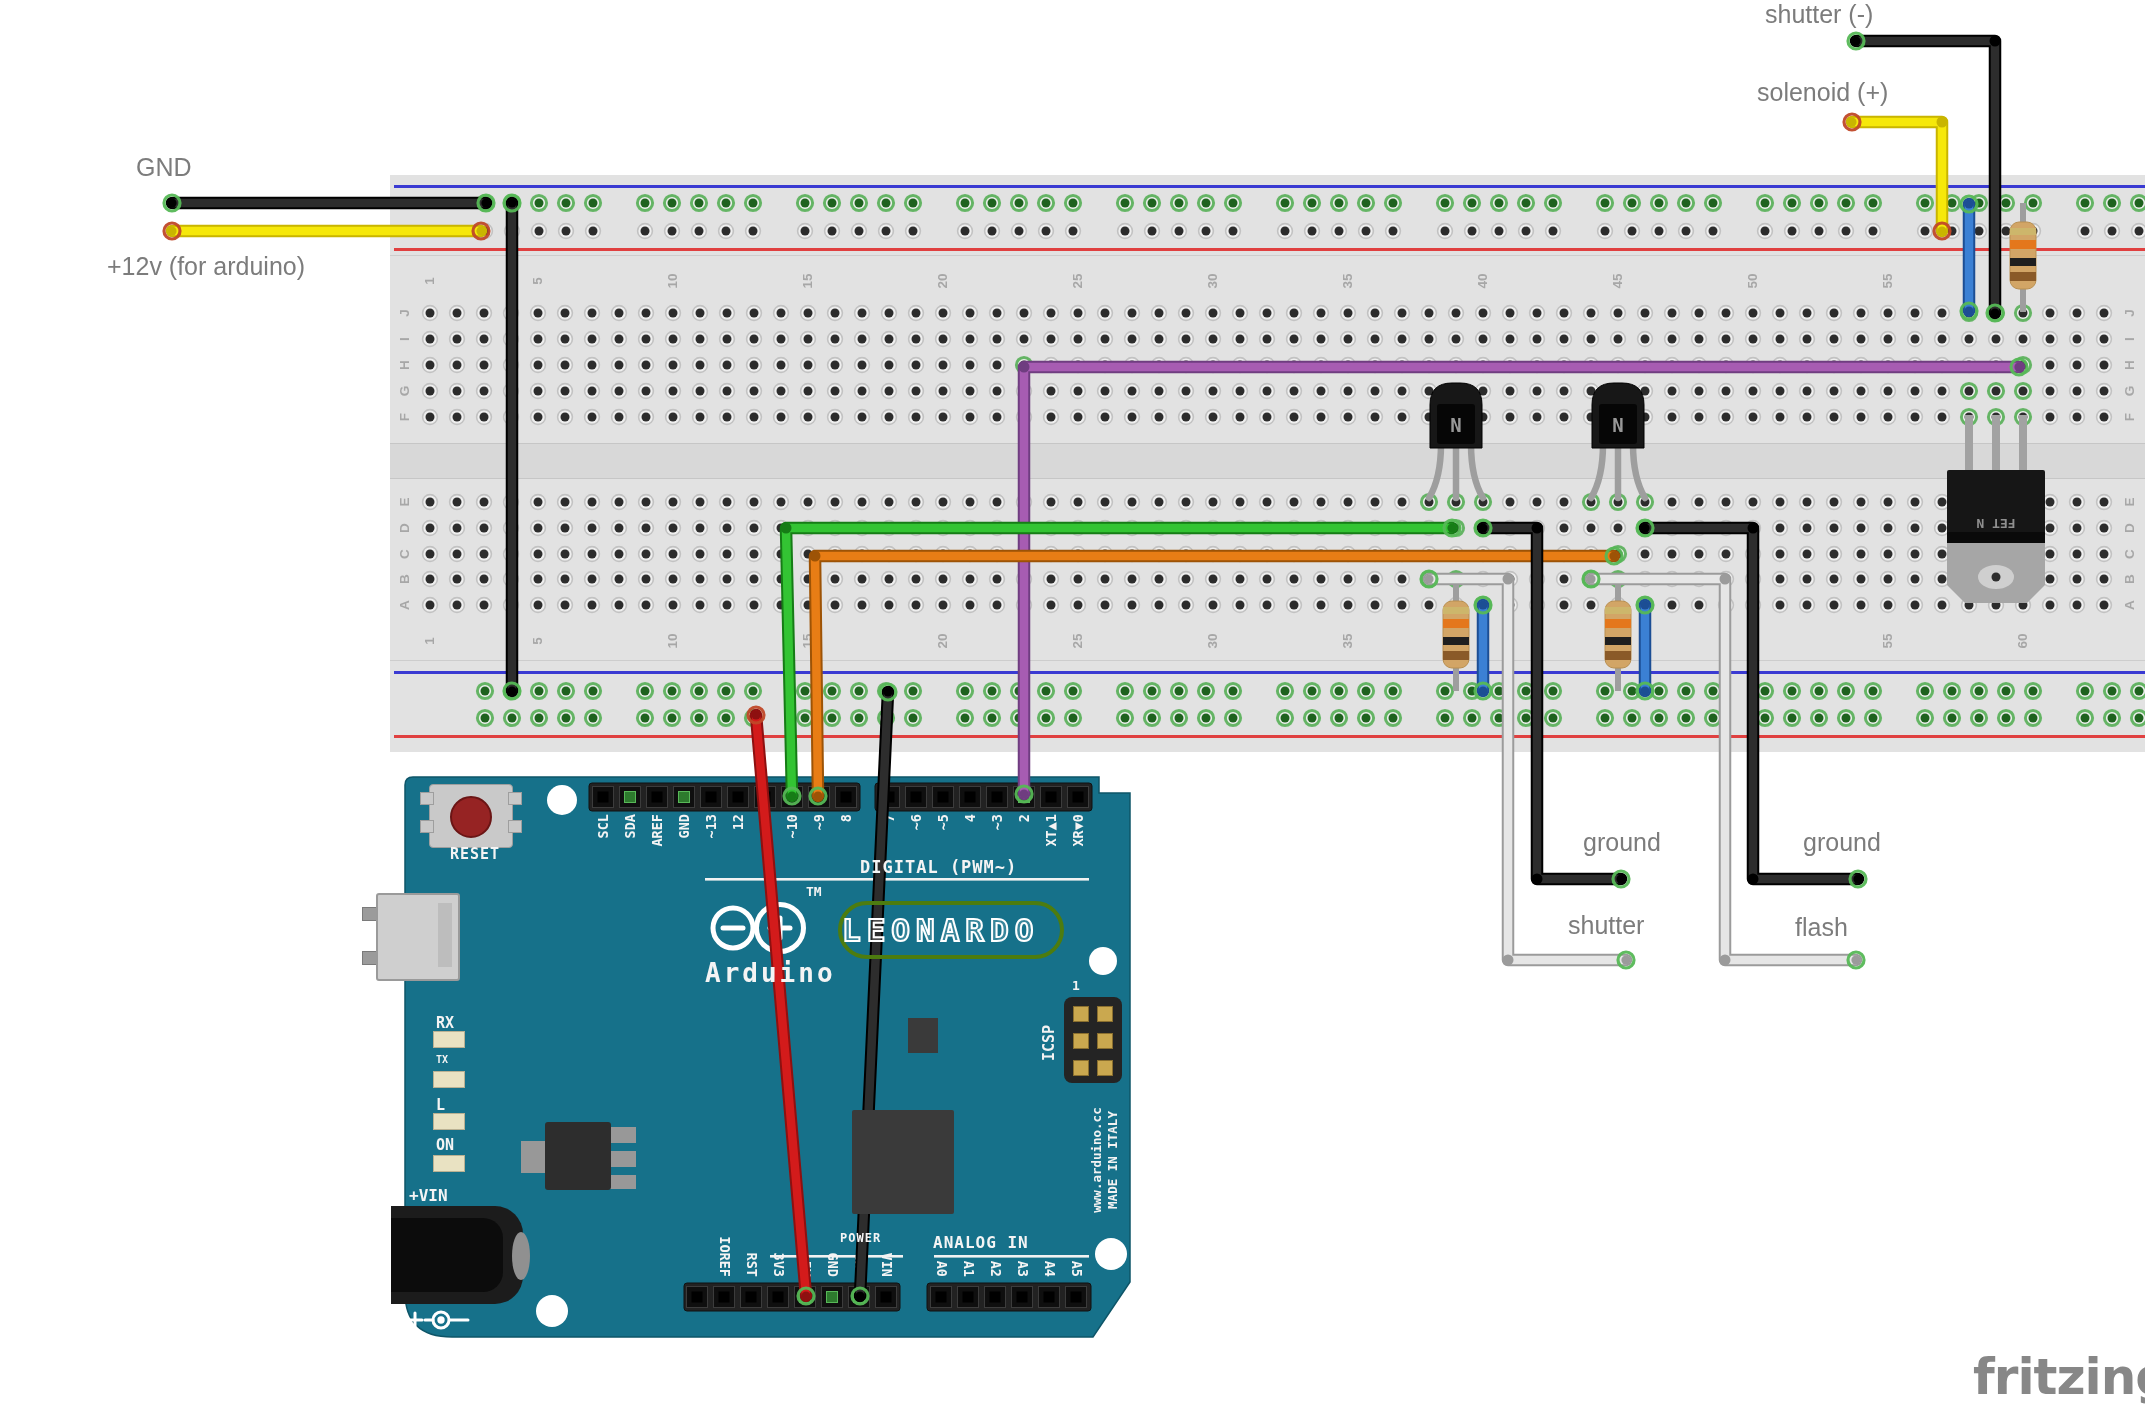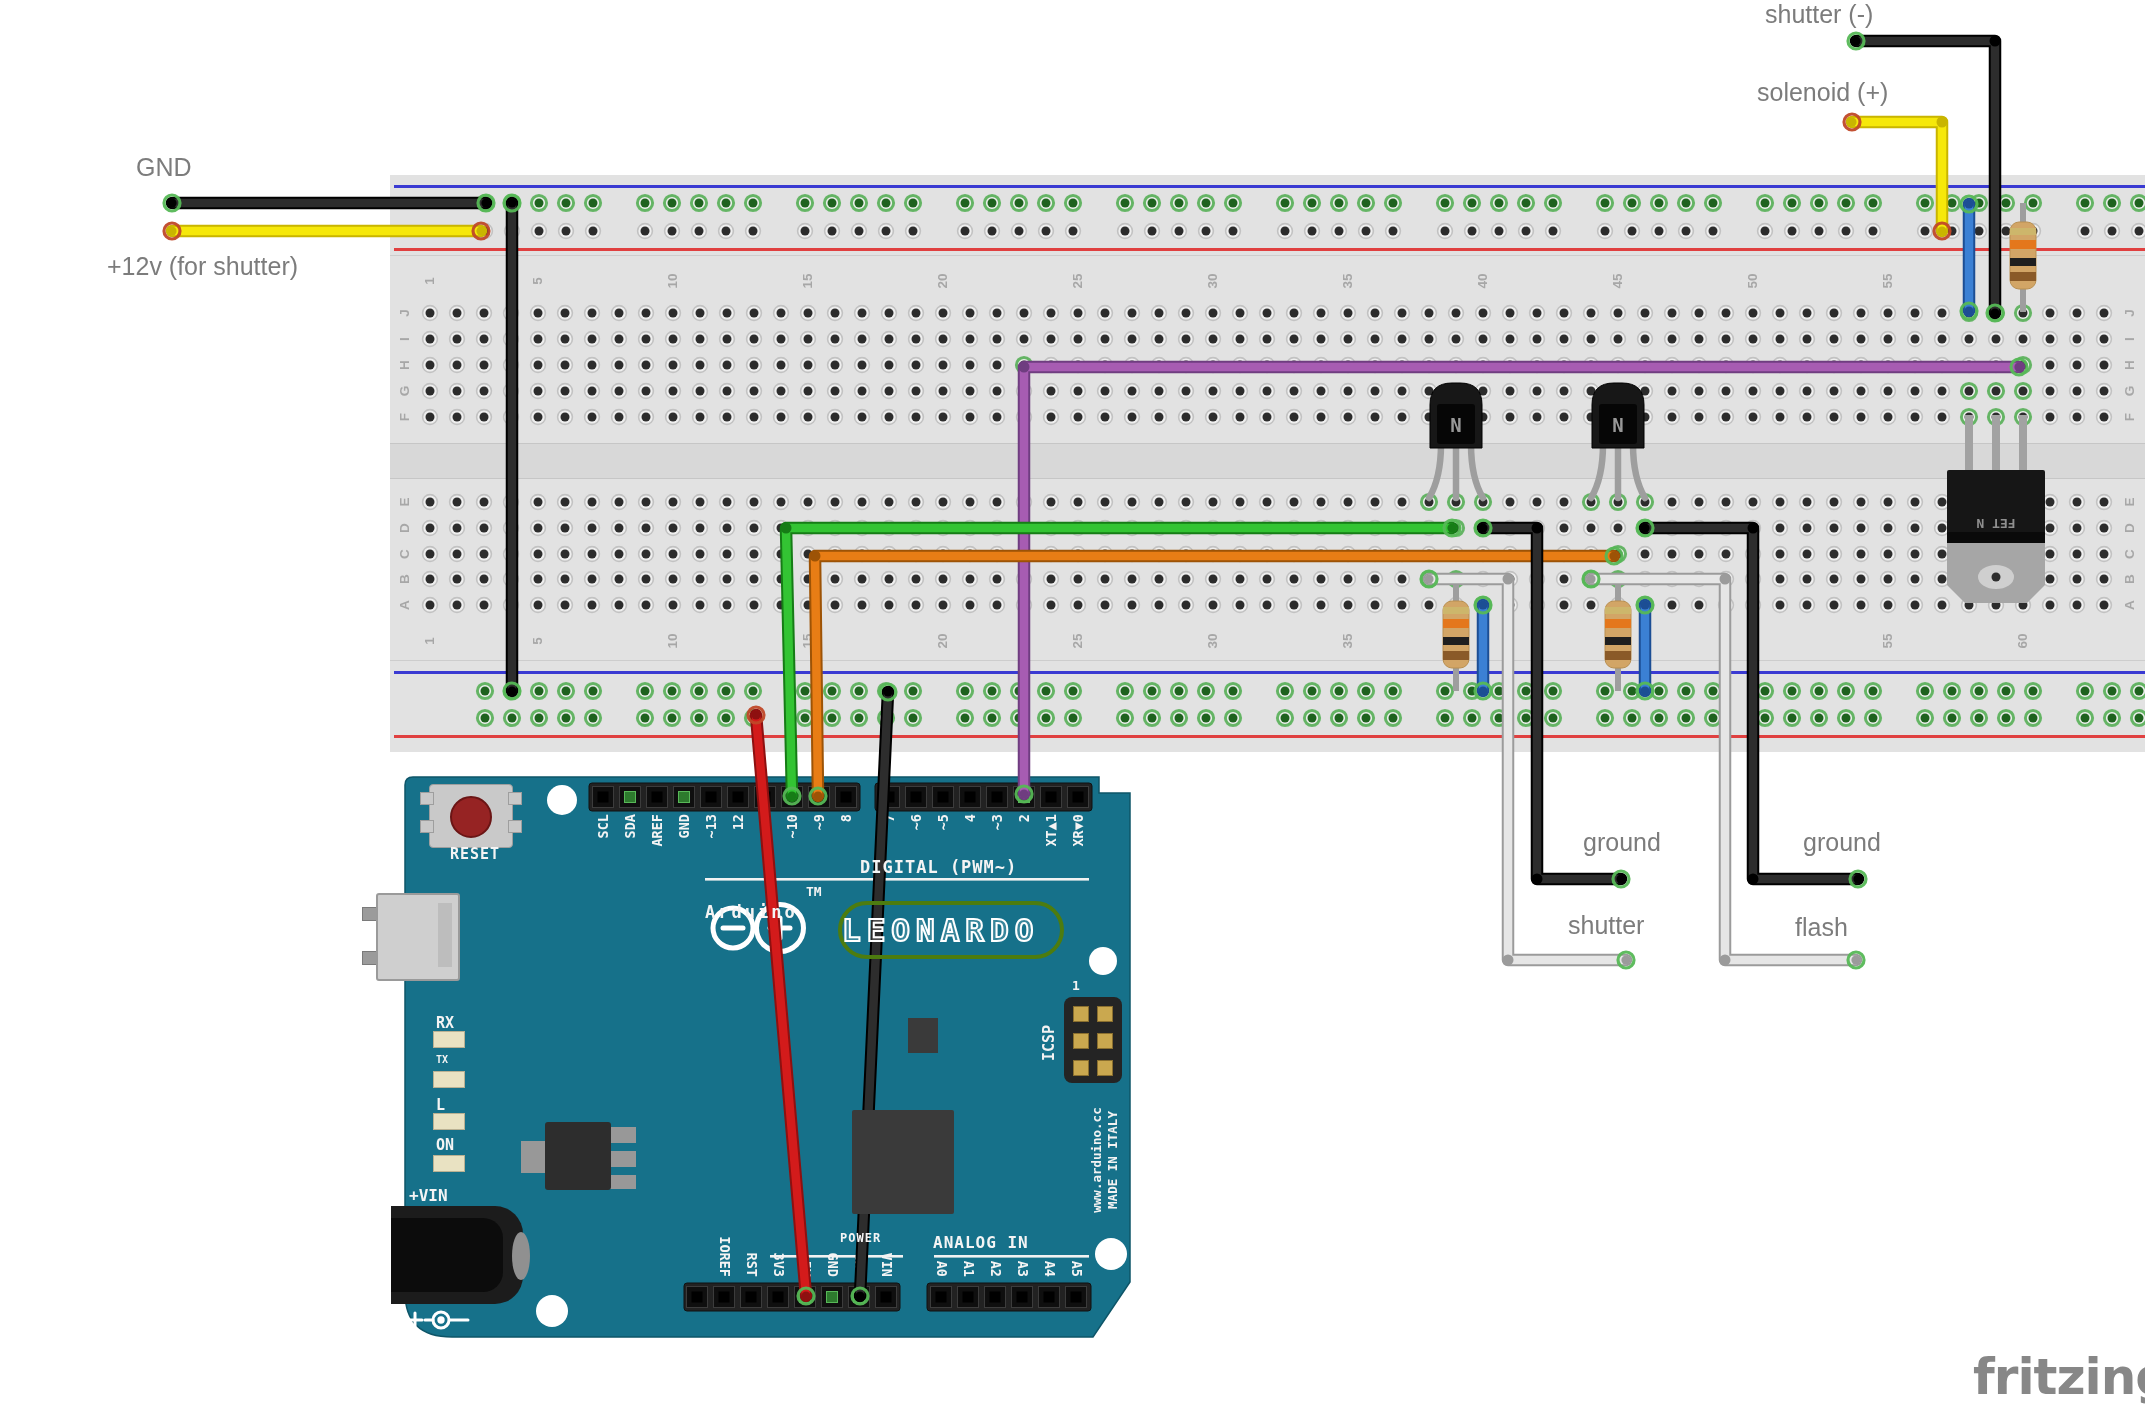--- a/index.html
+++ b/index.html
@@ -2290,28 +2290,28 @@
       <div style="position: absolute; left: 1073px; top: 1033px; width: 14px; height: 14px; background: rgb(202, 168, 79); border: 1px solid rgb(138, 111, 47);"></div>
       <div style="position: absolute; left: 1097px; top: 1033px; width: 14px; height: 14px; background: rgb(202, 168, 79); border: 1px solid rgb(138, 111, 47);"></div>
       <div style="position: absolute; left: 1073px; top: 1060px; width: 14px; height: 14px; background: rgb(202, 168, 79); border: 1px solid rgb(138, 111, 47);"></div>
       <div style="position: absolute; left: 1097px; top: 1060px; width: 14px; height: 14px; background: rgb(202, 168, 79); border: 1px solid rgb(138, 111, 47);"></div>
     </div>
   <div class="silk" style="left:1072px;top:978px;font-size:13px">1</div>
 
   <div class="silk" style="left:860px;top:857px;font-size:17px;letter-spacing:1px">DIGITAL (PWM~)</div>
   <div class="silk" style="left:840px;top:1231px;font-size:12px;letter-spacing:1px">POWER</div>
   <div class="silk" style="left:933px;top:1233px;font-size:16px;letter-spacing:1px">ANALOG IN</div>
-  <div class="silk" style="left:705px;top:902px;font-size:17px;letter-spacing:3px">Arduino</div>
+  <div class="silk" style="left:705px;top:958px;font-size:26px;letter-spacing:3px">Arduino</div>
   <div class="silk" style="left:806px;top:884px;font-size:13px">TM</div>
   <div class="pill">
       <span>LEONARDO</span>
     </div>
 
   <div class="note" style="left:136px;top:153px">GND</div>
-  <div class="note" style="left:107px;top:252px">+12v (for shutter)</div>
+  <div class="note" style="left:107px;top:252px">+12v (for arduino)</div>
   <div class="note" style="left:1765px;top:0px">shutter (-)</div>
   <div class="note" style="left:1757px;top:78px">solenoid (+)</div>
   <div class="note" style="left:1583px;top:828px">ground</div>
   <div class="note" style="left:1568px;top:911px">shutter</div>
   <div class="note" style="left:1803px;top:828px">ground</div>
   <div class="note" style="left:1795px;top:913px">flash</div>
 
   <div class="fritz">fritzing</div>
 </div>
 

